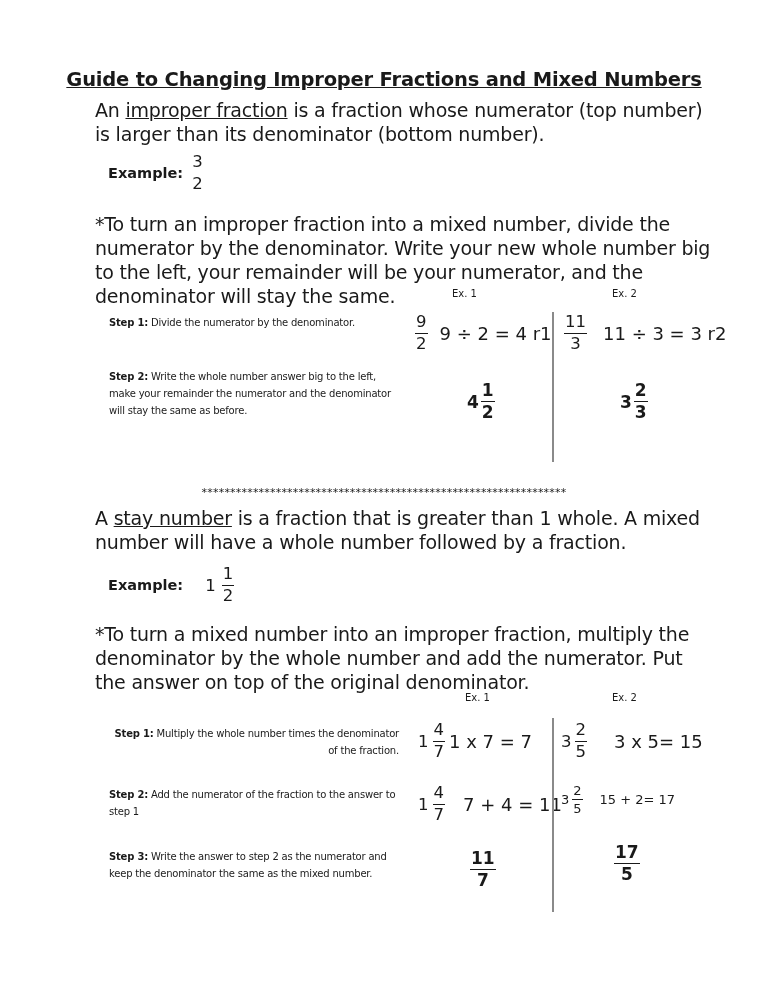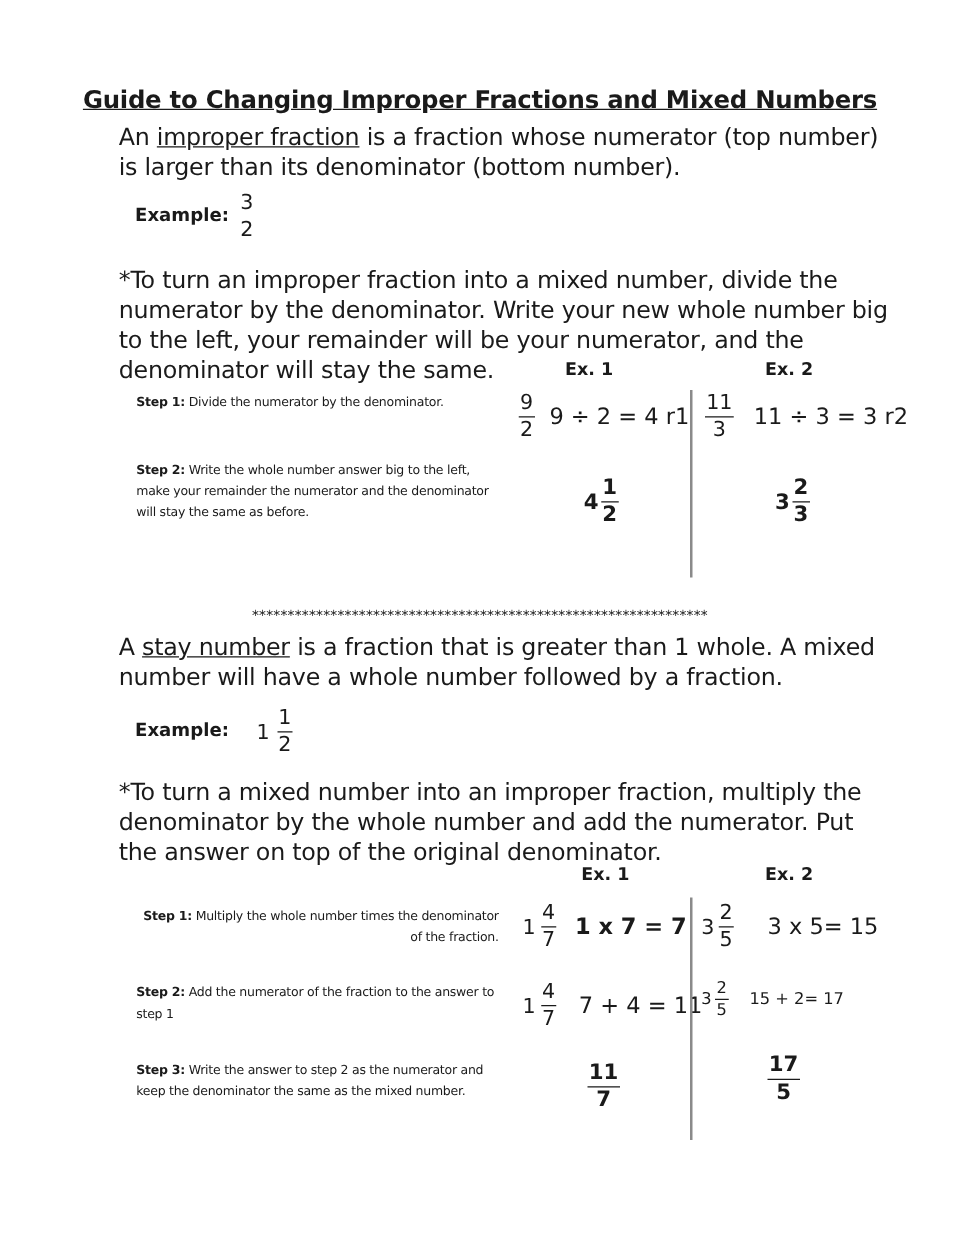--- a/index.html
+++ b/index.html
@@ -11,21 +11,21 @@
   .u { text-decoration:underline; }
   .b { font-weight:bold; }
   .lbl { font-size:14.5px; font-weight:bold; }
   .frac { display:inline-flex; flex-direction:column; align-items:center; vertical-align:middle; line-height:1; }
   .frac .n { padding:0 1px 2px 1px; border-bottom:1.4px solid #1a1a1a; }
   .frac .d { padding-top:2px; }
   .fs { font-size:16.5px; }
   .fb { font-weight:bold; font-size:17px; }
   .step { left:109px; width:290px; font-size:10px; line-height:17px; letter-spacing:-0.2px; }
   .vline { width:2px; background:#8a8a8a; }
-  .exh { font-size:14px; font-weight:bold; }
+  .exh { font-size:10px; font-weight:normal; }
   .eq { font-size:18px; }
   .stars { left:0; width:768px; text-align:center; font-size:11px; letter-spacing:0.2px; }
 </style>
 </head>
 <body>
 
 <div class="abs title">Guide to Changing Improper Fractions and Mixed Numbers</div>
 
 <div class="abs para" style="top:98px;"><span>An </span><span class="u">improper fraction</span><span> is a fraction whose numerator (top number) is larger than its denominator (bottom number).</span></div>
 
@@ -98,21 +98,21 @@
 <div class="abs step" style="top:725px;text-align:right;"><span class="b">Step 1:</span><span> Multiply the whole number times the denominator of the fraction.</span></div>
 <div class="abs step" style="top:786px;"><span class="b">Step 2:</span><span> Add the numerator of the fraction to the answer to step 1</span></div>
 <div class="abs step" style="top:848px;"><span class="b">Step 3:</span><span> Write the answer to step 2 as the numerator and keep the denominator the same as the mixed number.</span></div>
 
 <div class="abs" style="left:418px; top:722px; display:flex; align-items:center; gap:4px;">
   <span class="fs">1</span>
   <span class="frac fs">
     <span class="n">4</span>
     <span class="d">7</span>
   </span>
-  <span class="eq" style="margin-left:11px;font-weight:bold;">1 x 7 = 7</span>
+  <span class="eq" style="margin-left:0;">1 x 7 = 7</span>
 </div>
 <div class="abs" style="left:418px; top:785px; display:flex; align-items:center; gap:4px;">
   <span class="fs">1</span>
   <span class="frac fs">
     <span class="n">4</span>
     <span class="d">7</span>
   </span>
   <span class="eq" style="margin-left:14px;">7 + 4 = 11</span>
 </div>
 <div class="abs" style="left:470px; top:850px;">

